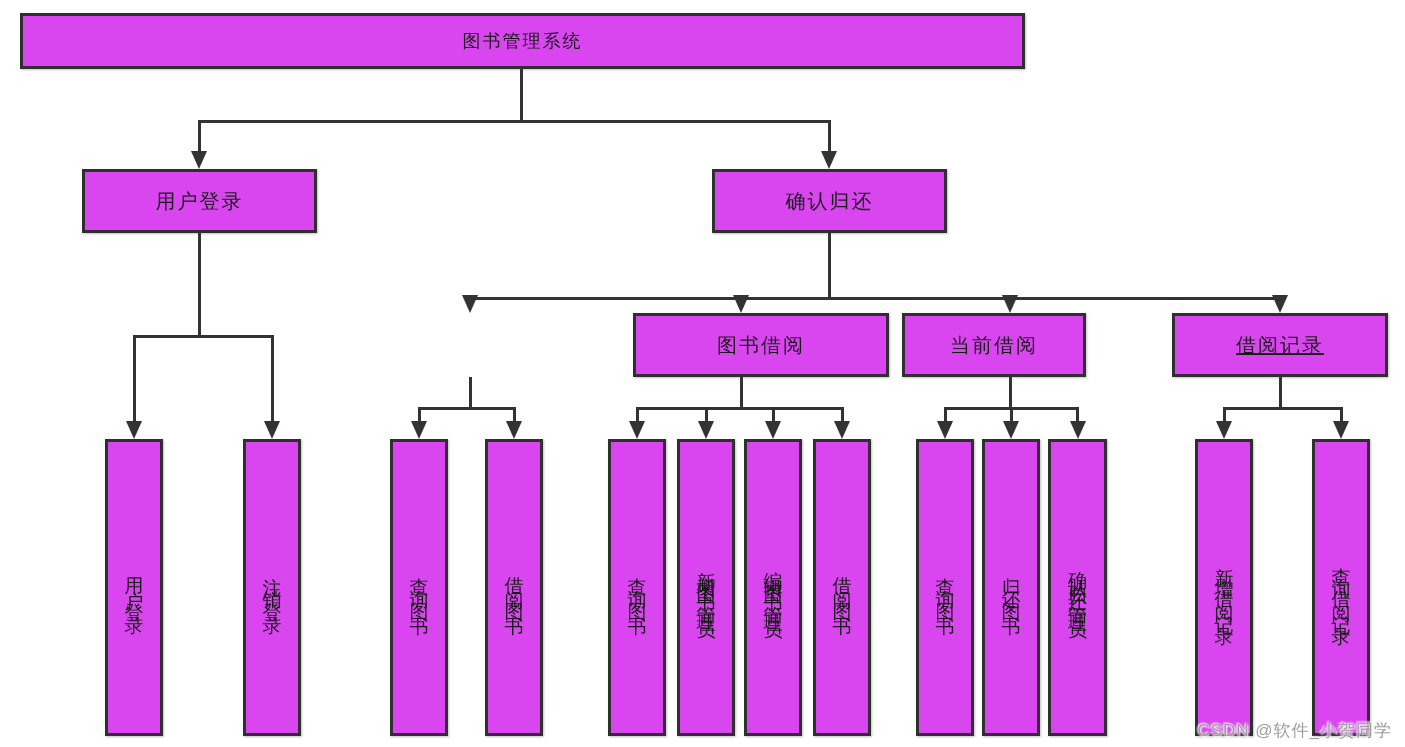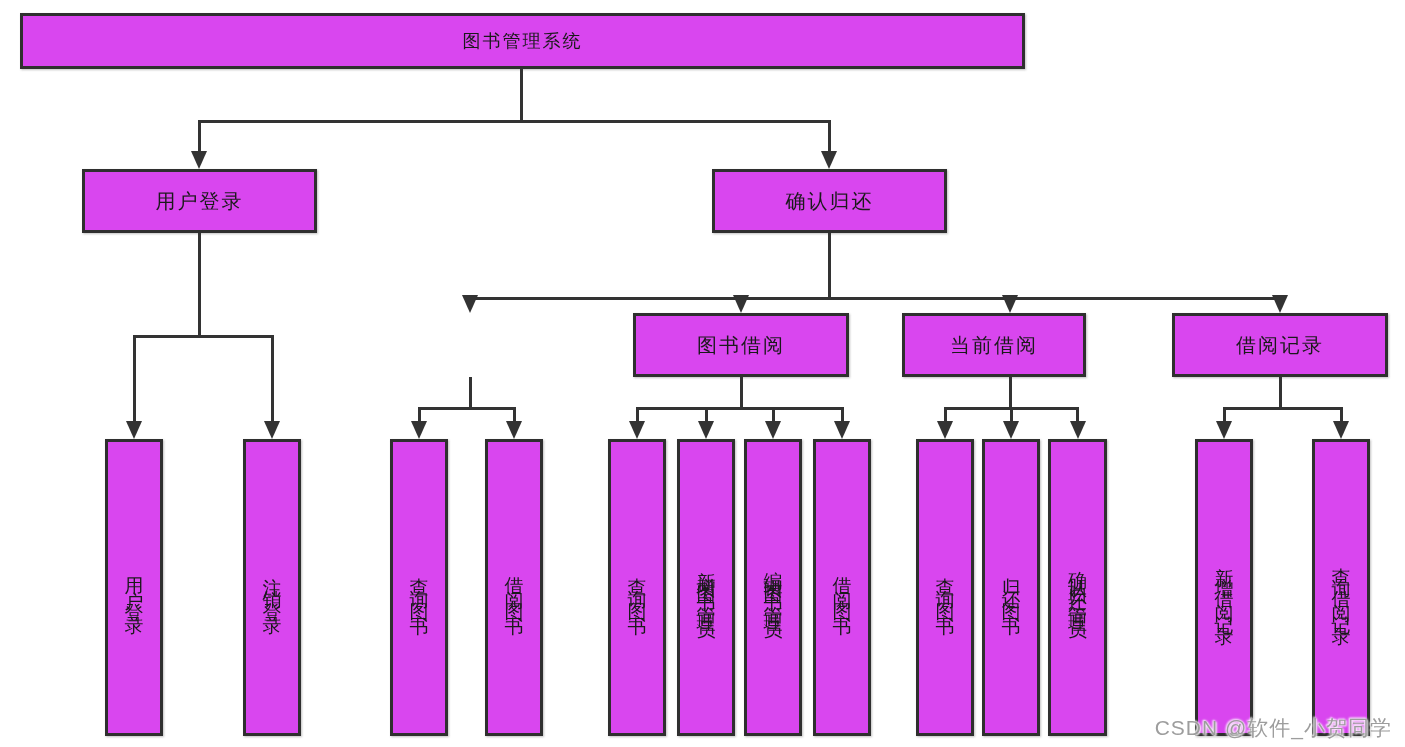--- a/index.html
+++ b/index.html
@@ -14,23 +14,23 @@
     border:3px solid var(--border,#2f2f2f);
     display:flex;align-items:center;justify-content:center;
     box-shadow:1px 1px 2px rgba(120,120,120,.45);
   }
   .hlabel{font-size:20px;letter-spacing:2px;white-space:nowrap;}
   .b-root{left:20px;top:13px;width:1005px;height:56px;}
   .b-root .hlabel{font-size:18px;}
   .b-ul{left:82px;top:169px;width:235px;height:64px;}
   .b-bm{left:712px;top:169px;width:235px;height:64px;}
   .b-nb{left:362px;top:313px;width:216px;height:64px;}
-  .b-bb{left:633px;top:313px;width:216px;height:64px;}
+  .b-bb{left:633px;top:313px;width:256px;height:64px;}
   .b-cb{left:902px;top:313px;width:184px;height:64px;}
-  .b-br{left:1172px;top:313px;width:216px;height:64px;}
+  .b-br{left:1172px;top:313px;width:216px;height:64px;text-decoration:underline;}
   .leaf{top:439px;height:297px;width:58px;}
   .vtext{
     writing-mode:vertical-rl;text-orientation:mixed;
     font-size:19px;line-height:1.05;letter-spacing:13px;white-space:nowrap;
   }
   .vtext.mid{letter-spacing:12px;}
   .vtext.tight{letter-spacing:7px;}
   .b-l1{left:105px;}  .b-l2{left:243px;}
   .b-l3{left:390px;}  .b-l4{left:485px;}
   .b-l5{left:608px;}  .b-l6{left:677px;}
@@ -38,21 +38,21 @@
   .b-l9{left:916px;}  .b-l10{left:982px;} .b-l11{left:1048px;width:59px;}
   .b-l12{left:1195px;} .b-l13{left:1312px;}
   .ln{position:absolute;background:var(--line,#333333);}
   .arr{
     position:absolute;width:0;height:0;
     border-left:8px solid transparent;border-right:8px solid transparent;
     border-top:18px solid var(--line,#333333);
   }
   .watermark{
     position:absolute;right:13px;bottom:5px;
-    font-size:21px;letter-spacing:1px;white-space:nowrap;
+    font-size:17px;letter-spacing:1px;white-space:nowrap;
     color:var(--wm,#9d9d9d);
     text-shadow:-1px -1px 2px #fff,1px 1px 2px #fff,0 0 3px #fff;
   }
 </style>
 </head>
 <body>
 
 <div id="canvas" style="--bg: #ffffff; --line: #333333; --border: #2f2f2f; --text: #1a1a1a; --wm: #9d9d9d;">
 
   <div class="box b-root">

